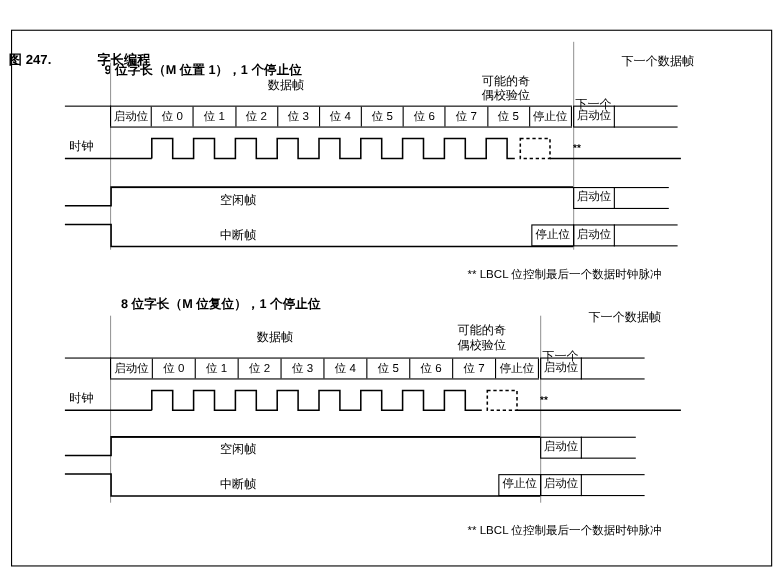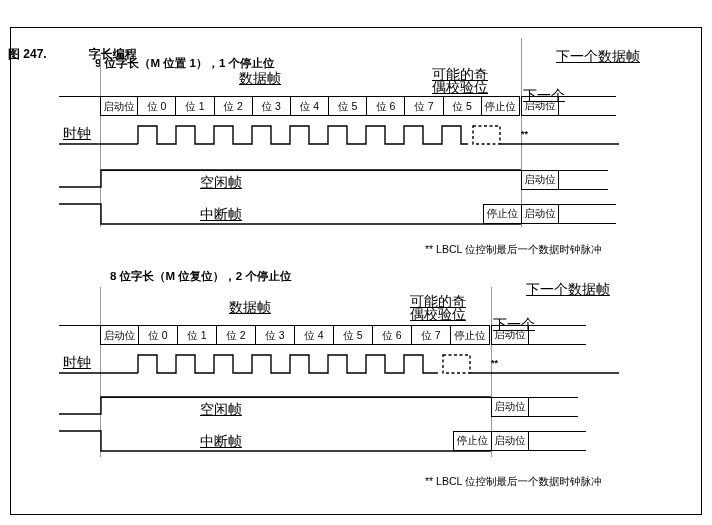--- a/index.html
+++ b/index.html
@@ -37,24 +37,23 @@
     width: 692px;
     height: 488px;
     border: 1.4px solid #000;
     box-sizing: border-box;
   }
   .hline { position: absolute; background: #000; height: 1.4px; }
   .grayline { position: absolute; background: #9a9a9a; width: 1.2px; }
 
   .label {
     position: absolute;
-    font-size: 14px;
+    font-size: 11px;
     white-space: nowrap;
     line-height: 12px;
-    text-decoration: underline;
   }
   .label.center { text-align: center; }
 
   .section-title {
     position: absolute;
     font-size: 11.5px;
     font-weight: bold;
     white-space: nowrap;
   }
 
@@ -194,21 +193,21 @@
   <span>停止位</span>
 </div>
 <div class="boxlabel" style="left:521px; top:204px; width:38px;">
   <span>启动位</span>
 </div>
 <div class="hline" style="left:558px; top:204px; width:58px;"></div>
 <div class="hline" style="left:558px; top:223px; width:58px;"></div>
 
 <div class="footnote" style="left:425px; top:243px;">** LBCL 位控制最后一个数据时钟脉冲</div>
 
-<div class="section-title" style="left:110px; top:269px;">8 位字长（M 位复位），2 个停止位</div>
+<div class="section-title" style="left:110px; top:269px;">8 位字长（M 位复位），1 个停止位</div>
 
 <div class="grayline" style="left:100px; top:287px; height:170px;"></div>
 <div class="grayline" style="left:491px; top:287px; height:170px;"></div>
 
 <div class="label center" style="left:150px; top:301px; width:200px;">数据帧</div>
 <div class="label center" style="left:398px; top:295px; width:80px;">可能的奇</div>
 <div class="label center" style="left:398px; top:308px; width:80px;">偶校验位</div>
 <div class="label center" style="left:498px; top:283px; width:140px;">下一个数据帧</div>
 
 <div class="label" style="left:493px; top:318px;">下一个</div>

